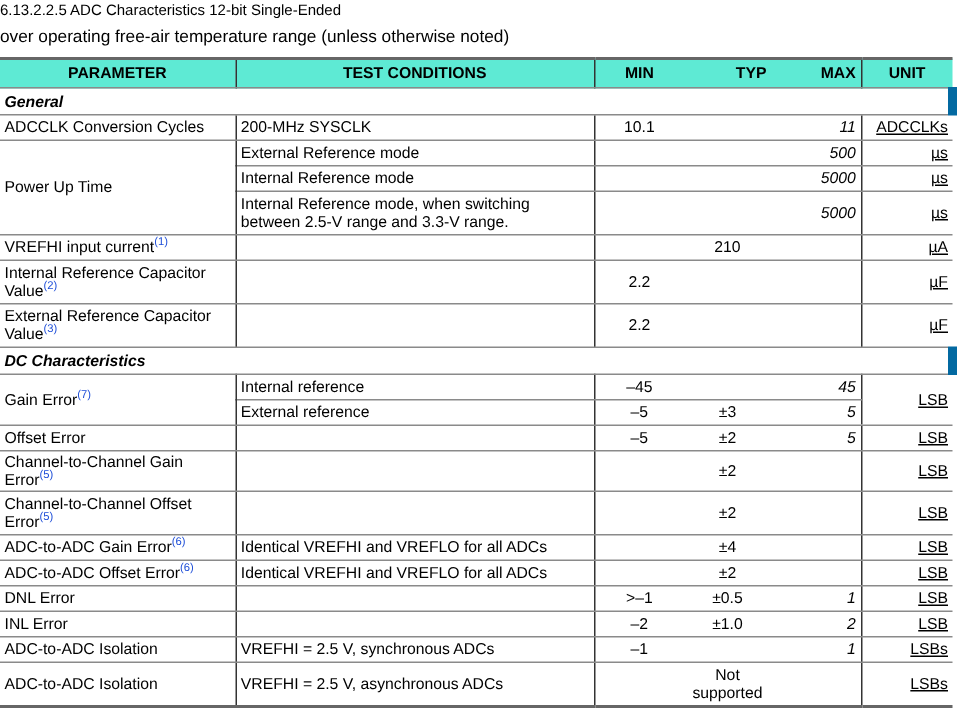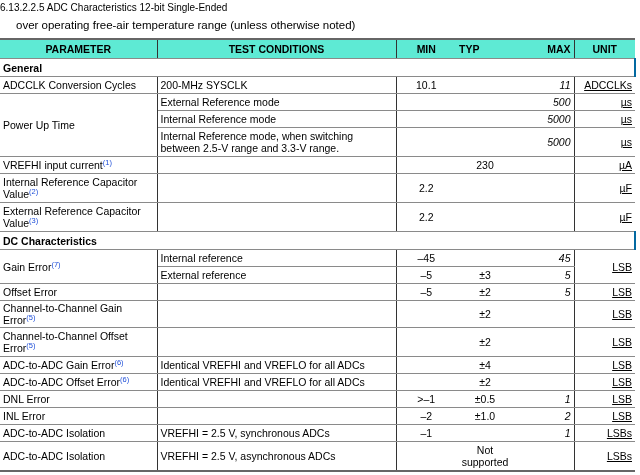--- a/index.html
+++ b/index.html
@@ -5,21 +5,21 @@
   html, body { margin: 0; padding: 0; background: #ffffff; }
   body {
     width: 640px; height: 475px; overflow: hidden; position: relative;
     font-family: "Liberation Sans", sans-serif; color: #000;
   }
   .title {
     position: absolute; left: 0; top: 2px;
     font-size: 10px; font-weight: normal; letter-spacing: 0;
   }
   .subtitle {
-    position: absolute; left: 16px; top: 19px;
+    position: absolute; left: 0; top: 19px;
     font-size: 11.5px;
   }
   table.spec {
     position: absolute; left: 0; top: 38px;
     border-collapse: collapse; table-layout: fixed;
     width: 635px;
     font-size: 10.5px;
   }
   table.spec td, table.spec th {
     border-top: 1px solid #8a8a8a;
@@ -30,21 +30,21 @@
   }
   table.spec th {
     background: #5eead4; font-weight: bold; height: 16px; text-align: center;
     border-top: 2px solid #666;
   }
   .vb { border-right: 1px solid #333; }
   .c-min { text-align: center; margin-left: 44px; }
   .c-typ { text-align: center; }
   .c-max { text-align: right; font-style: italic; }
   .c-unit { text-align: right; text-decoration: underline; }
-  .section td { font-weight: bold; height: 15px; border-right: 2px solid #0369a1; }
+  .section td { font-weight: bold; height: 15px; border-right: 6px solid #0369a1; font-style: italic; }
   sup.fn { color: #1f4fd8; font-size: 7.5px; vertical-align: super; line-height: 0; }
   tr.r1 td { height: 14px; }
   tr.r2 td { height: 26px; }
   .typ-span { text-align: center; }
   table.spec tr:last-child td { border-bottom: 2px solid #666; }
 </style>
 </head>
 <body>
 
 <div class="title">6.13.2.2.5 ADC Characteristics 12-bit Single-Ended</div>
@@ -57,21 +57,21 @@
     <col style="width:60px">
     <col style="width:58px">
     <col style="width:60px">
     <col style="width:61px">
   </colgroup>
   <thead>
     <tr>
       <th class="vb">PARAMETER</th>
       <th class="vb">TEST CONDITIONS</th>
       <th style="text-align:center">MIN</th>
-      <th style="text-align:left">TYP</th>
+      <th style="text-align:right">TYP</th>
       <th class="vb" style="text-align:right">MAX</th>
       <th>UNIT</th>
     </tr>
   </thead>
   <tbody>
     <tr class="section">
       <td colspan="6">General</td>
     </tr>
 
     <tr class="r1">
@@ -102,21 +102,21 @@
       <td class="vb">Internal Reference mode, when switching between 2.5-V range and 3.3-V range.</td>
       <td class="c-min"></td>
       <td class="c-typ"></td>
       <td class="c-max vb">5000</td>
       <td class="c-unit">µs</td>
     </tr>
 
     <tr class="r1">
       <td class="vb"><span>VREFHI input current</span><sup class="fn">(1)</sup></td>
       <td class="vb"></td>
-      <td class="typ-span vb" colspan="3">230</td>
+      <td class="typ-span vb" colspan="3">210</td>
       <td class="c-unit">µA</td>
     </tr>
 
     <tr class="r2">
       <td class="vb"><span>Internal Reference Capacitor Value</span><sup class="fn">(2)</sup></td>
       <td class="vb"></td>
       <td class="c-min">2.2</td>
       <td class="c-typ"></td>
       <td class="c-max vb"></td>
       <td class="c-unit">µF</td>

